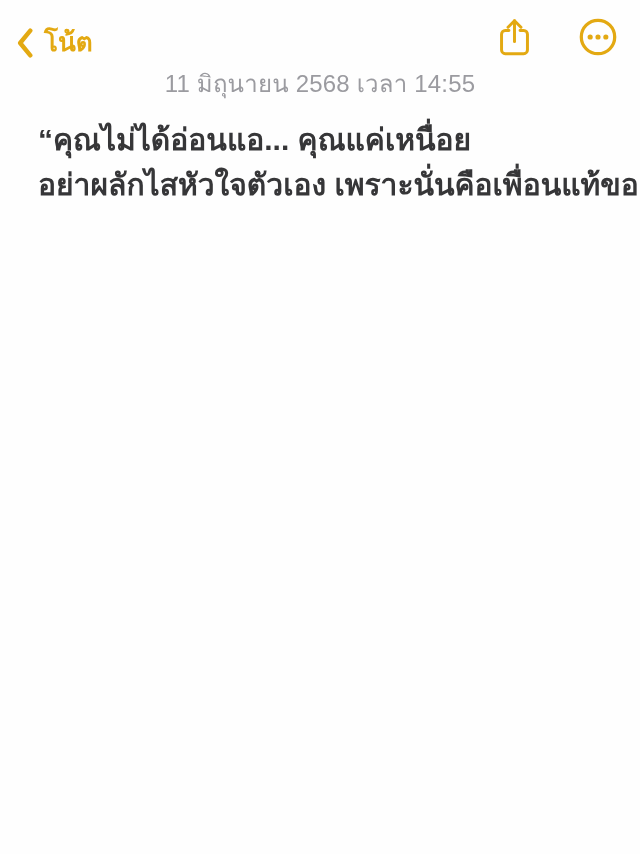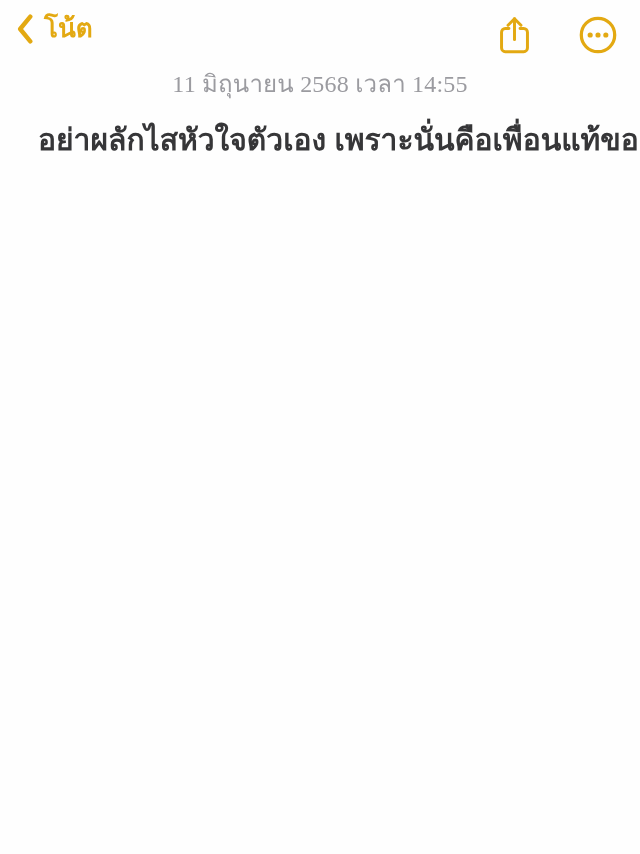--- a/index.html
+++ b/index.html
@@ -13,21 +13,21 @@
   body{font-family:"Liberation Sans", sans-serif;}
   .screen{
     position:relative;
     width:640px;height:854px;
     background:var(--bg);
     margin:0 auto;
     overflow:hidden;
   }
   
   .navbar{
-    display:flex;align-items:flex-start;justify-content:space-between;
+    display:flex;align-items:flex-end;justify-content:space-between;
     padding:14px 21px 0 16px;
     height:58px;
   }
   .back-btn{
     display:flex;align-items:center;gap:10px;
     background:none;border:none;cursor:pointer;
     color:var(--accent);
     padding:0;
   }
   .back-btn .chevron{display:flex;align-items:center;}
@@ -42,21 +42,20 @@
   }
   .icon-btn span{display:flex;}
   
   .note-body{padding:6px 38px 0 38px;}
   .date-line{
     text-align:center;
     font-size:24px;
     color:var(--date);
     letter-spacing:.2px;
     margin-bottom:14px;
-    font-family:Liberation Serif, serif;
   }
   .note-text p{
     font-size:30px;
     font-weight:700;
     color:var(--text);
     line-height:45px;
     white-space:nowrap;
   }
 </style>
 </head>
@@ -95,17 +94,18 @@
             <circle cx="30.2" cy="22" r="2.7" fill="currentColor"></circle>
           </svg>
         </span>
       </button>
     </div>
   </header>
 
   <main class="note-body">
     <div class="date-line">11 มิถุนายน 2568 เวลา 14:55</div>
     <div class="note-text">
+      <p>“คุณไม่ได้อ่อนแอ... คุณแค่เหนื่อย</p>
       <p>อย่าผลักไสหัวใจตัวเอง เพราะนั่นคือเพื่อนแท้ของคุณ”</p>
     </div>
   </main>
 
 </div>
 
 </body></html>

